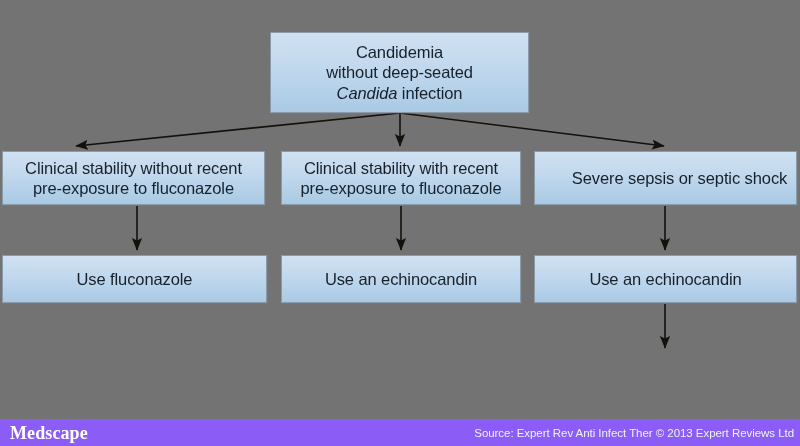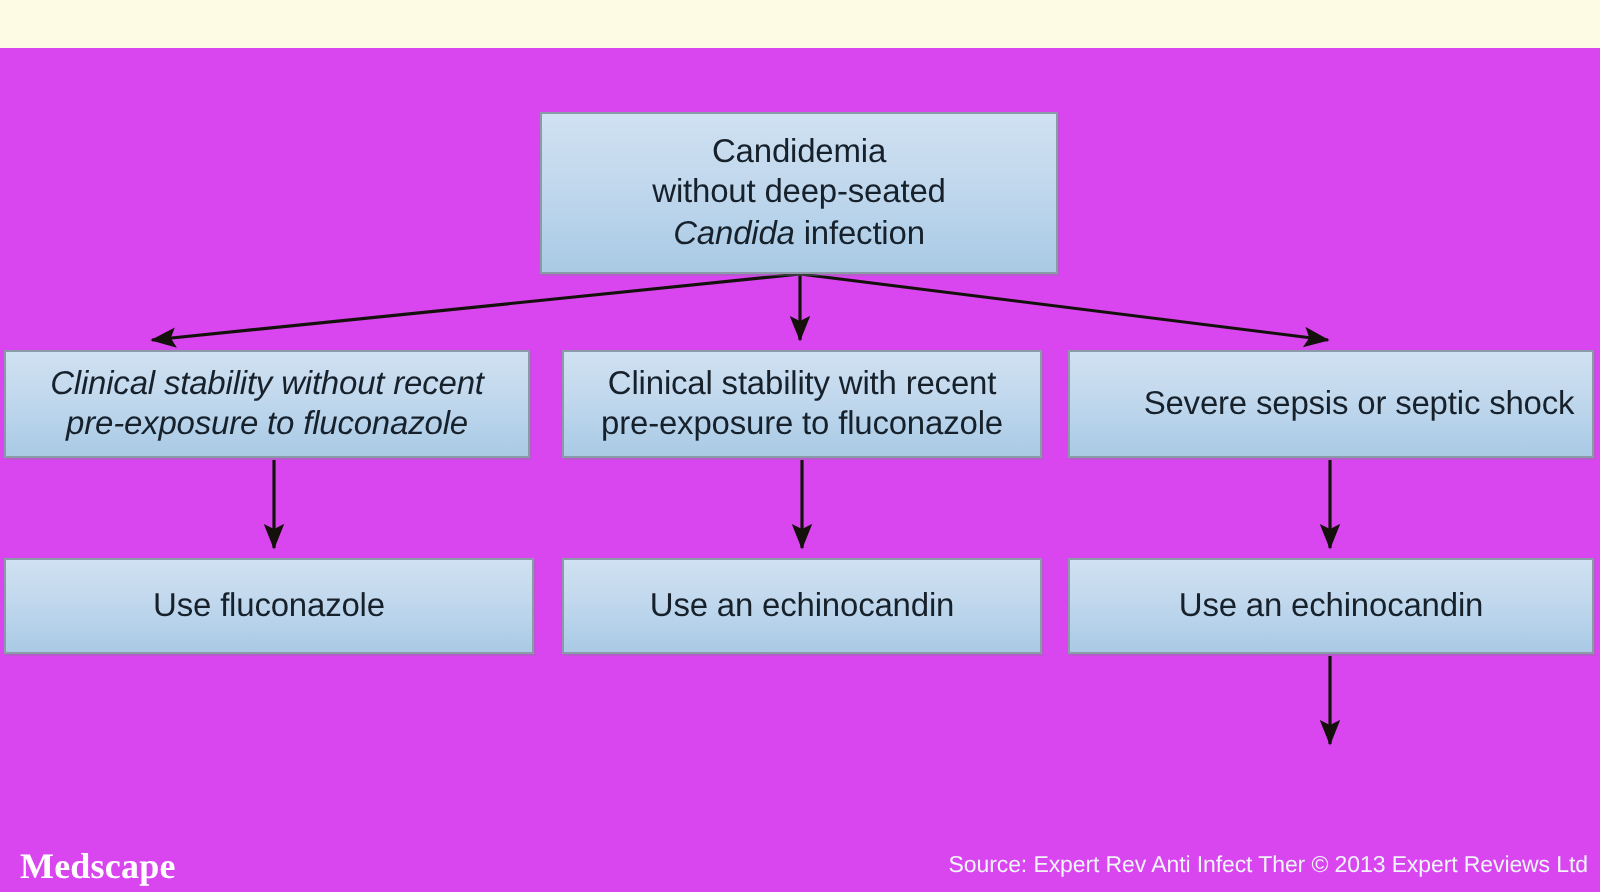--- a/index.html
+++ b/index.html
@@ -18,22 +18,21 @@
     width: 800px;
     height: 446px;
     background: #fdfbe4;
   }
   .diagram-area {
     position: absolute;
     left: 0;
     top: 0;
     width: 800px;
     height: 419px;
-    background: #d946ef;
-    margin-top: 24px;
+    background: #737373;
   }
   svg.connectors {
     position: absolute;
     left: 0;
     top: 0;
     width: 800px;
     height: 419px;
     pointer-events: none;
   }
   .node {
@@ -55,35 +54,35 @@
     display: block;
     width: 100%;
     padding: 0 3px;
     white-space: pre-line;
   }
   .node em {
     font-style: italic;
   }
   
   #node-root      { left: 270px; top: 32px;  width: 259px; height: 81px; }
-  #node-stable-no { left: 2px;   top: 151px; width: 263px; height: 54px; font-style: italic; }
+  #node-stable-no { left: 2px;   top: 151px; width: 263px; height: 54px; }
   #node-stable-yes{ left: 281px; top: 151px; width: 240px; height: 54px; }
   #node-sepsis    { left: 534px; top: 151px; width: 263px; height: 54px; padding-left: 28px; }
   #node-flu       { left: 2px;   top: 255px; width: 265px; height: 48px; }
   #node-echino-1  { left: 281px; top: 255px; width: 240px; height: 48px; }
   #node-echino-2  { left: 534px; top: 255px; width: 263px; height: 48px; }
   #node-deescalate{ left: 533px; top: 353px; width: 264px; height: 54px; }
 
   .footer {
     position: absolute;
     left: 0;
     top: 419px;
     width: 800px;
     height: 27px;
-    background: #d946ef;
+    background: #8b5cf6;
     display: flex;
     align-items: center;
     justify-content: space-between;
     box-sizing: border-box;
     padding: 0 6px 0 10px;
   }
   .brand {
     color: #ffffff;
     font-family: "Liberation Serif", serif;
     font-size: 18px;

